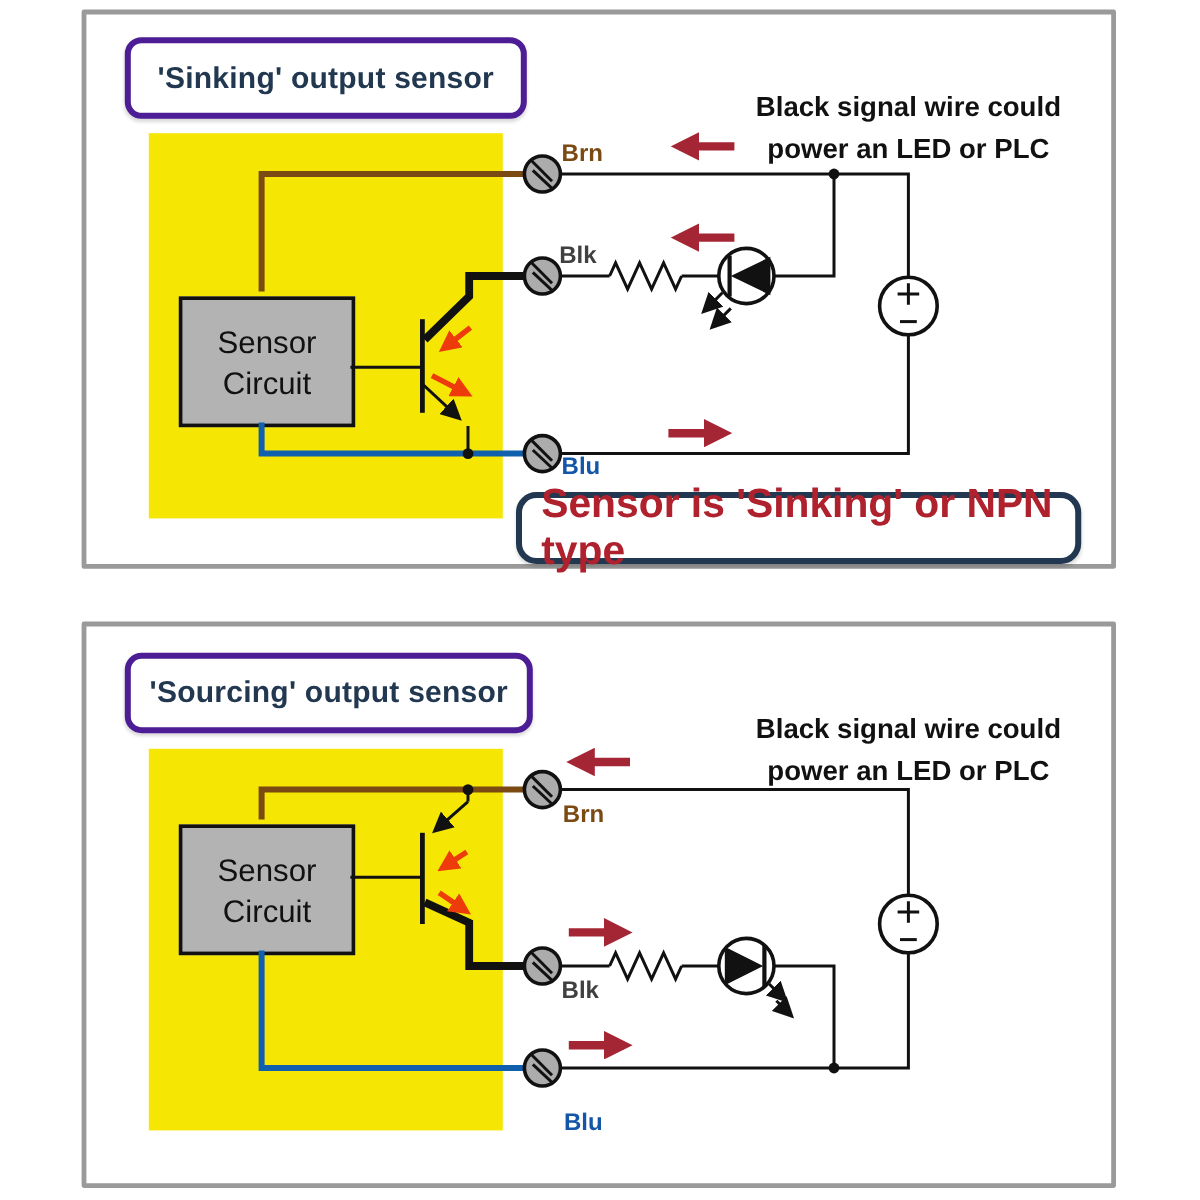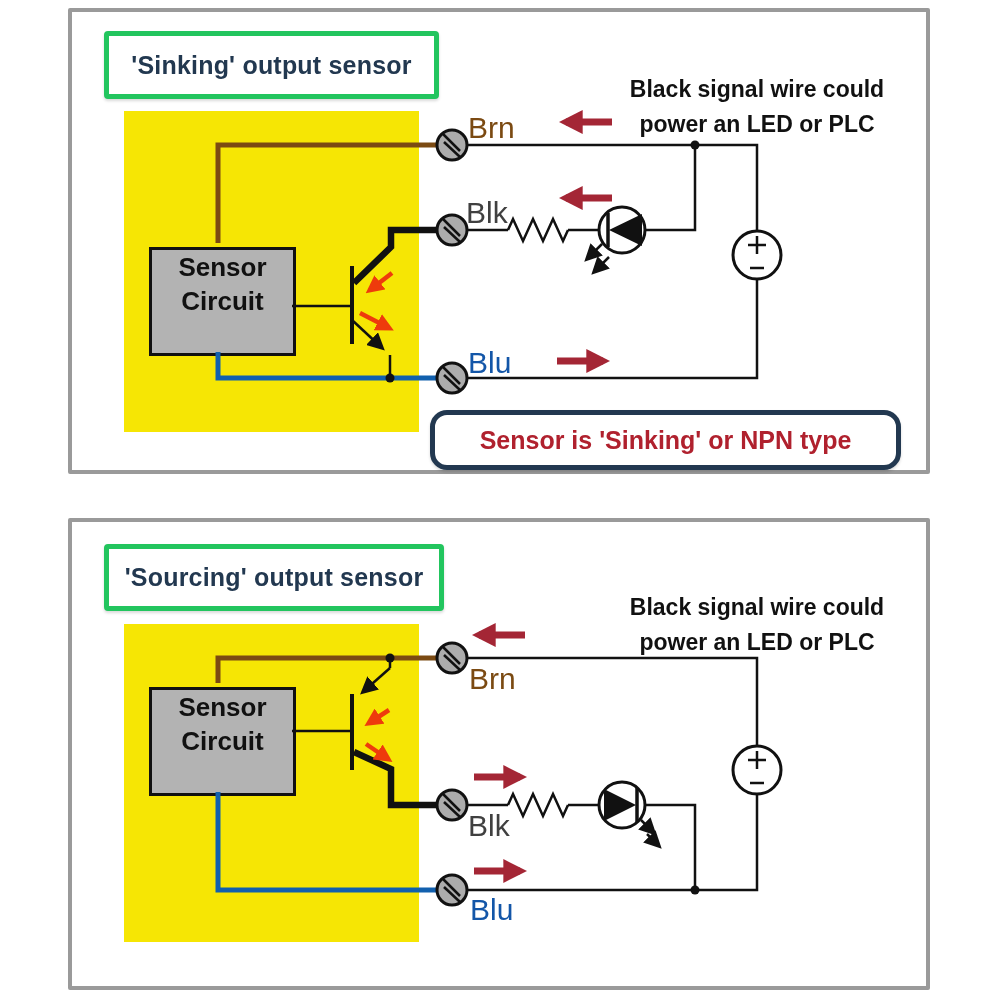--- a/index.html
+++ b/index.html
@@ -7,58 +7,59 @@
     position:relative;width:1000px;height:1000px;background:#ffffff;
     font-family:"Liberation Sans", sans-serif;overflow:hidden;
   }
   .abs{position:absolute;box-sizing:border-box;}
   .panel{
     border:4px solid #9a9a9a;background:#ffffff;border-radius:2px;
   }
   #panel1{left:68px;top:8px;width:862px;height:466px;}
   #panel2{left:68px;top:518px;width:862px;height:472px;}
   .title-box{
-    border:5px solid #22c55e;border-radius:4px;background:#ffffff;
+    border:5px solid #4c1d95;border-radius:14px;background:#ffffff;
     display:flex;align-items:center;justify-content:center;
     color:#223850;font-weight:bold;font-size:25px;letter-spacing:.2px;
     box-shadow:0 2px 3px rgba(0,0,0,0.15);
   }
   #panel1 .title-box{left:32px;top:19px;width:335px;height:68px;}
   #panel2 .title-box{left:32px;top:22px;width:340px;height:67px;align-items:center;}
   .headline{
     left:480px;width:410px;text-align:center;color:#111111;
     font-weight:bold;font-size:23px;line-height:35px;margin-top:40px;
   }
   #panel1 .headline{top:20px;}
   #panel2 .headline{top:28px;}
   .yellow-rect{background:#f6e604;}
   #panel1 .yellow-rect{left:52px;top:99px;width:295px;height:321px;}
   #panel2 .yellow-rect{left:52px;top:102px;width:295px;height:318px;}
   .sensor-box{
     background:#b3b3b3;border:3px solid #111111;
-    display:flex;flex-direction:column;align-items:center;justify-content:flex-start;
-    color:#111111;font-weight:bold;font-size:26px;line-height:34px;
+    display:flex;flex-direction:column;align-items:center;justify-content:center;
+    color:#111111;font-weight:normal;font-size:26px;line-height:34px;
   }
   #panel1 .sensor-box{left:77px;top:235px;width:147px;height:109px;}
   #panel2 .sensor-box{left:77px;top:165px;width:147px;height:109px;}
-  .wire-label{font-weight:normal;font-size:30px;line-height:22px;}
+  .wire-label{font-weight:bold;font-size:20px;line-height:22px;}
   .lbl-brn{color:#7b4a12;}
   .lbl-blk{color:#404040;}
-  .lbl-blu{color:#1356a8;}
+  .lbl-blu{color:#1356a8;margin-top:26px;}
   #panel1 .lbl-brn{left:396px;top:105px;}
   #panel1 .lbl-blk{left:394px;top:190px;}
   #panel1 .lbl-blu{left:396px;top:340px;}
   #panel2 .lbl-brn{left:397px;top:146px;}
   #panel2 .lbl-blk{left:396px;top:293px;}
   #panel2 .lbl-blu{left:398px;top:377px;}
   .result-box{
     border:5px solid #223850;border-radius:17px;background:#ffffff;
     display:flex;align-items:center;justify-content:center;
-    color:#b0212e;font-weight:bold;font-size:25px;
+    color:#b0212e;font-weight:bold;font-size:34px;
     box-shadow:0 2px 3px rgba(0,0,0,0.15);
+    padding-left:16px;
   }
   #panel1 .result-box{left:358px;top:398px;width:471px;height:60px;}
   #panel2 .result-box{left:360px;top:402px;width:469px;height:61px;}
   #circuit-svg{position:absolute;left:0;top:0;pointer-events:none;}
 </style>
 </head>
 <body>
 
 <div id="panel1" class="abs panel">
   <div class="abs title-box">

